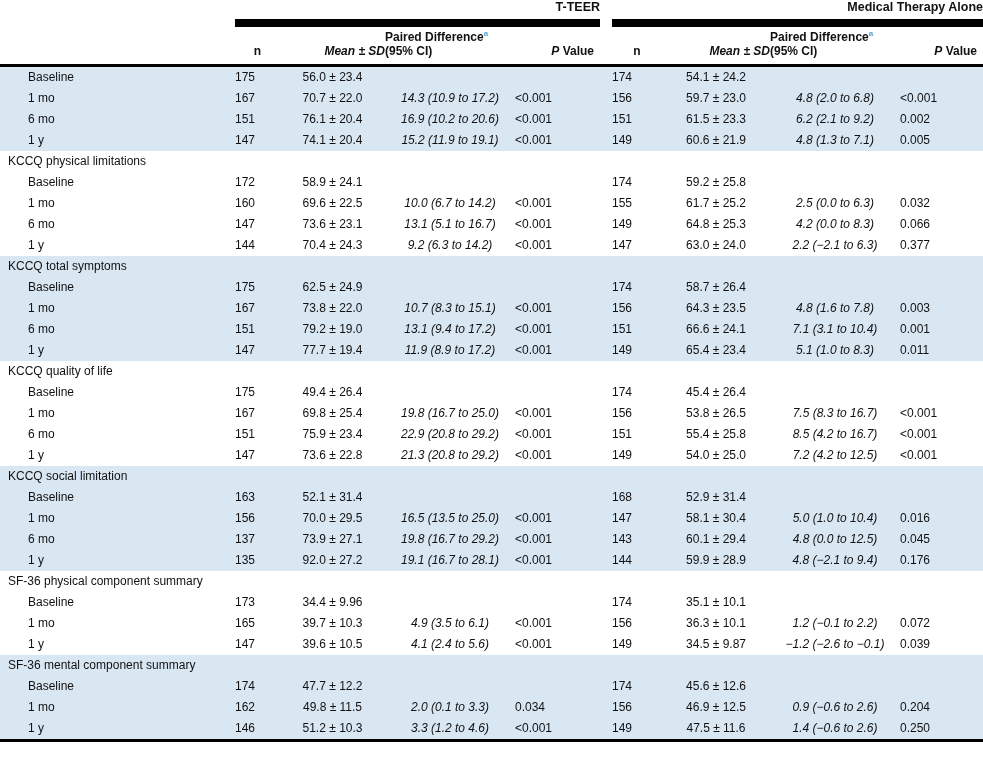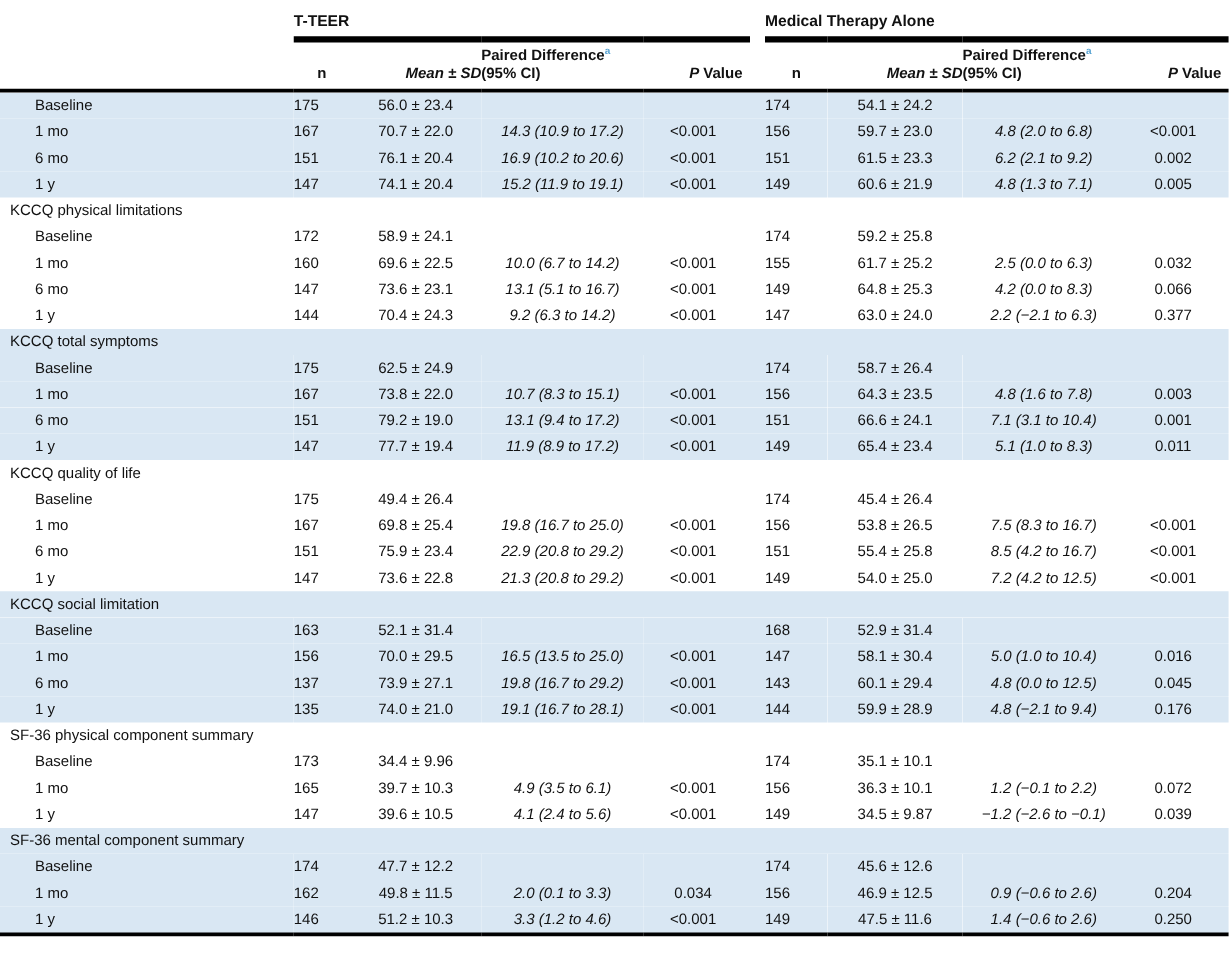--- a/index.html
+++ b/index.html
@@ -32,24 +32,24 @@
   col.w-p2   { width: 83px;  }
 
   thead th {
     font-weight: bold;
     font-size: 12px;
     background: #ffffff;
     padding: 0;
     vertical-align: bottom;
   }
   thead .grp {
-    text-align: left;
+    text-align: right;
     font-size: 12.5px;
-    padding: 10px 0 5px 0;
-    border-bottom: 5px solid #000000;
+    padding: 0 0 5px 0;
+    border-bottom: 8px solid #000000;
   }
   thead tr.colhead th {
     border-bottom: 3px solid #000;
     padding-bottom: 5px;
     padding-top: 3px;
     line-height: 1.2;
   }
   thead tr.colhead th.c-n   { text-align: center; }
   thead tr.colhead th.c-mean{ text-align: right; font-style: italic; }
   thead tr.colhead th.c-pd  { text-align: left; }
@@ -69,21 +69,21 @@
     padding: 0;
     white-space: nowrap;
     overflow: hidden;
   }
   tbody tr.shaded td { background: #d9e7f3; }
   td.seclabel  { text-align: left; padding-left: 8px; }
   td.rowlabel  { text-align: left; padding-left: 28px; }
   td.c-n    { }
   td.c-mean { text-align: center; }
   td.c-pd   { text-align: center; font-style: italic; }
-  td.c-p    { text-align: center; padding-right: 6px; }
+  td.c-p    { text-align: left; padding-right: 6px; }
   td.spacer { padding: 0; }
 </style>
 </head>
 <body>
 
 <div class="wrap">
   <table>
     <colgroup>
       <col class="w-lbl">
         <col class="w-n1">
@@ -353,21 +353,21 @@
           <td class="c-p">&lt;0.001</td>
           <td class="spacer"></td>
           <td class="c-n">143</td>
           <td class="c-mean">60.1 ± 29.4</td>
           <td class="c-pd">4.8 (0.0 to 12.5)</td>
           <td class="c-p">0.045</td>
         </tr>
         <tr class="shaded">
           <td class="rowlabel">1 y</td>
           <td class="c-n">135</td>
-          <td class="c-mean">74.0 ± 21.0</td>
+          <td class="c-mean">92.0 ± 27.2</td>
           <td class="c-pd">19.1 (16.7 to 28.1)</td>
           <td class="c-p">&lt;0.001</td>
           <td class="spacer"></td>
           <td class="c-n">144</td>
           <td class="c-mean">59.9 ± 28.9</td>
           <td class="c-pd">4.8 (−2.1 to 9.4)</td>
           <td class="c-p">0.176</td>
         </tr>
         <tr class="">
           <td colspan="10" class="seclabel">SF-36 physical component summary</td>

